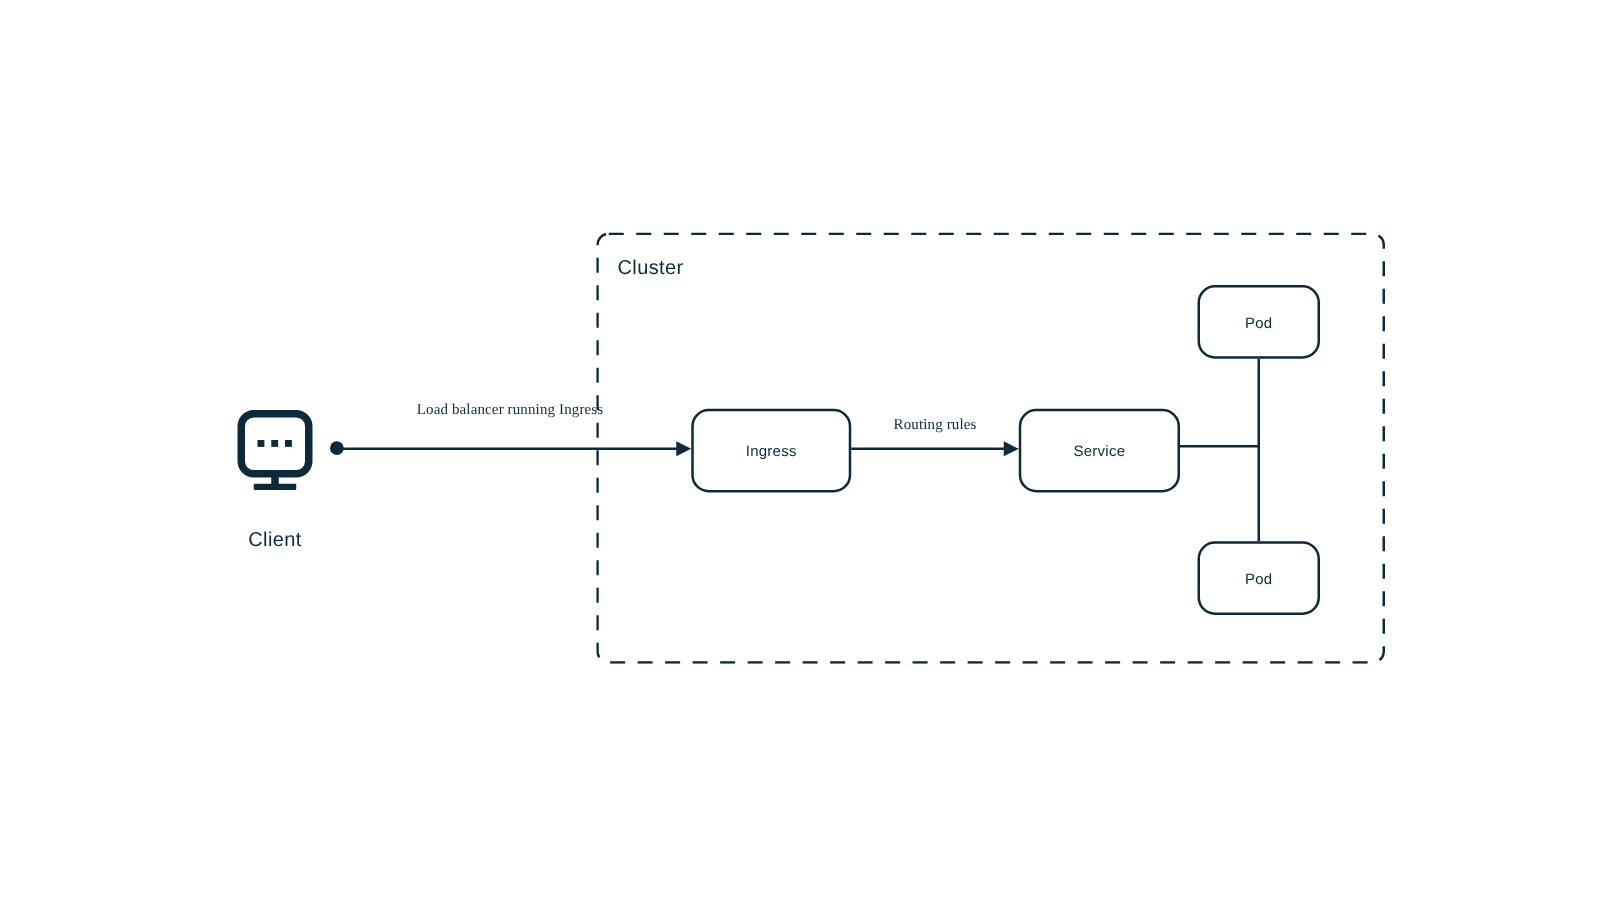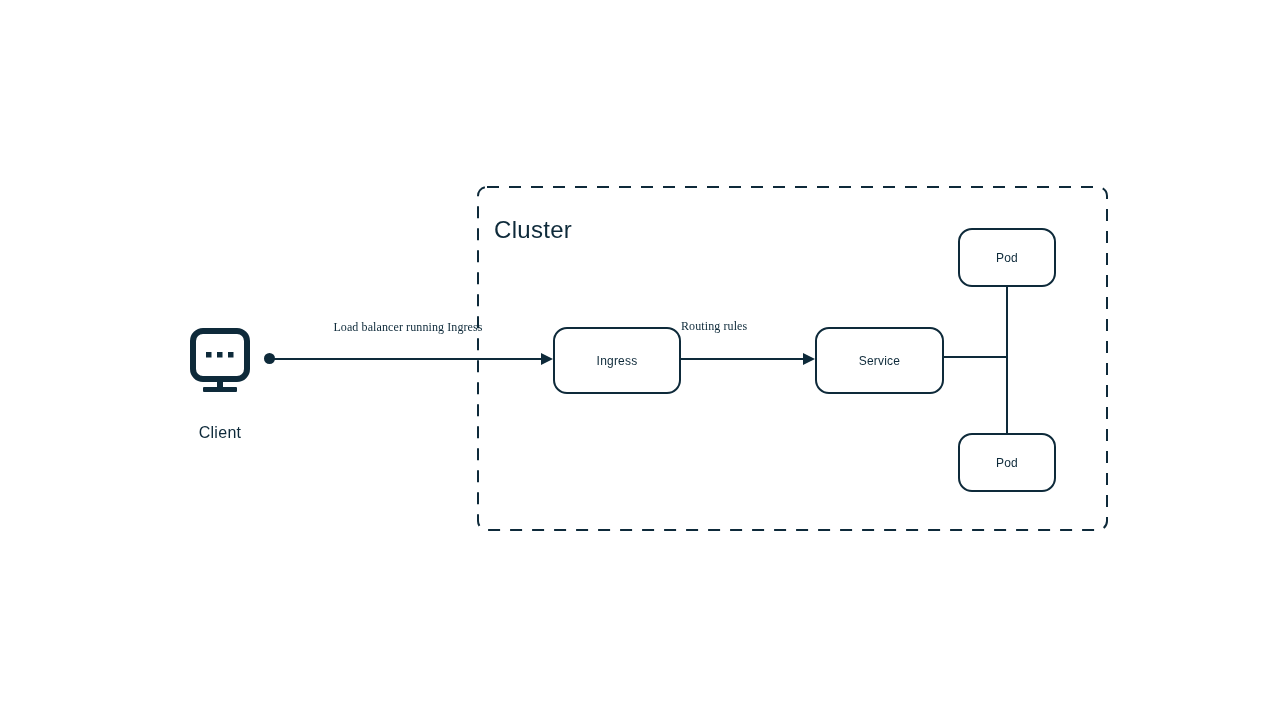--- a/index.html
+++ b/index.html
@@ -34,22 +34,22 @@
     letter-spacing: 0.2px;
   }
   .node-ingress { left: 553px; top: 327px; width: 128px; height: 67px; }
   .node-service { left: 815px; top: 327px; width: 129px; height: 67px; text-align: right; }
   .node-pod-top { left: 958px; top: 228px; width: 98px;  height: 59px; }
   .node-pod-bottom { left: 958px; top: 433px; width: 98px; height: 59px; }
 
   
   .cluster-svg { left: 477px; top: 186px; width: 631px; height: 345px; color: var(--ink); }
   .cluster-label {
-    left: 494px; top: 216px;
-    font-size: 24px;
+    left: 494px; top: 206px;
+    font-size: 16px;
     letter-spacing: 0.3px;
   }
 
   
   .client-icon { left: 189px; top: 327px; width: 62px; height: 66px; color: var(--ink); }
   .client-label {
     left: 160px; top: 424px; width: 120px;
     text-align: center;
     font-size: 16px;
     letter-spacing: 0.3px;
@@ -85,21 +85,21 @@
 
   .edge-label {
     position: absolute;
     font-size: 12px;
     letter-spacing: 0.1px;
     color: var(--ink);
     white-space: nowrap;
     font-family: Liberation Serif, serif;
   }
   .label-client-ingress { left: 270px; top: 320px; width: 276px; text-align: center; }
-  .label-ingress-service { left: 681px; top: 319px; width: 134px; text-align: left; }
+  .label-ingress-service { left: 681px; top: 332px; width: 134px; text-align: center; }
 </style>
 </head>
 <body>
 
 <div class="canvas">
 
   <svg class="abs client-icon" viewBox="0 0 62 66" xmlns="http://www.w3.org/2000/svg" aria-hidden="true">
     <rect x="4" y="4" width="54" height="48" rx="10" fill="none" stroke="currentColor" stroke-width="6"></rect>
     <rect x="17" y="25" width="5.5" height="5.5" fill="currentColor"></rect>
     <rect x="28" y="25" width="5.5" height="5.5" fill="currentColor"></rect>

